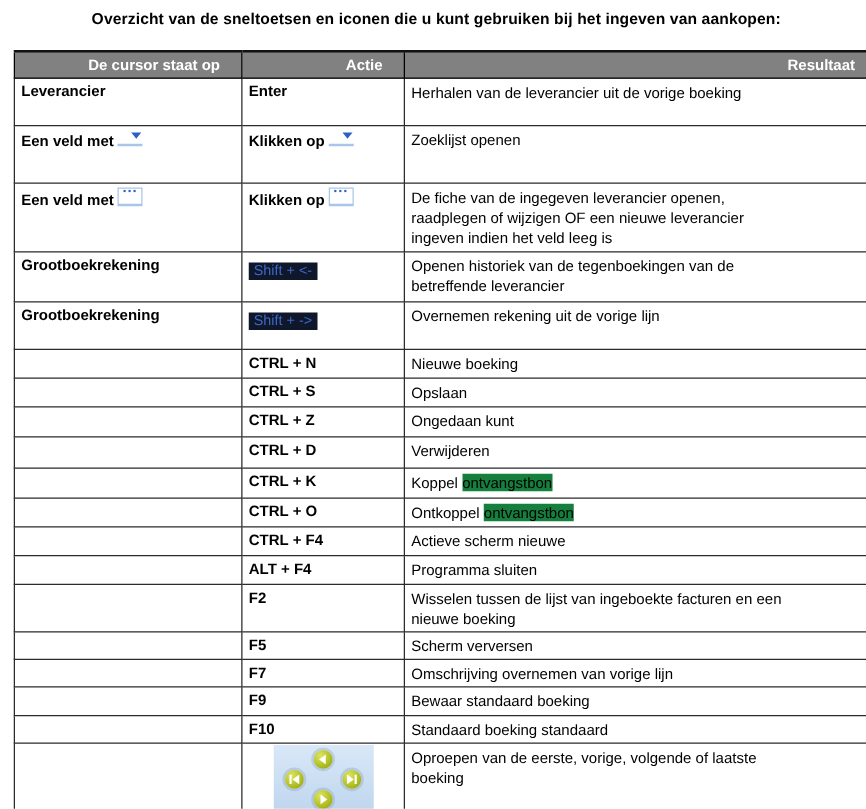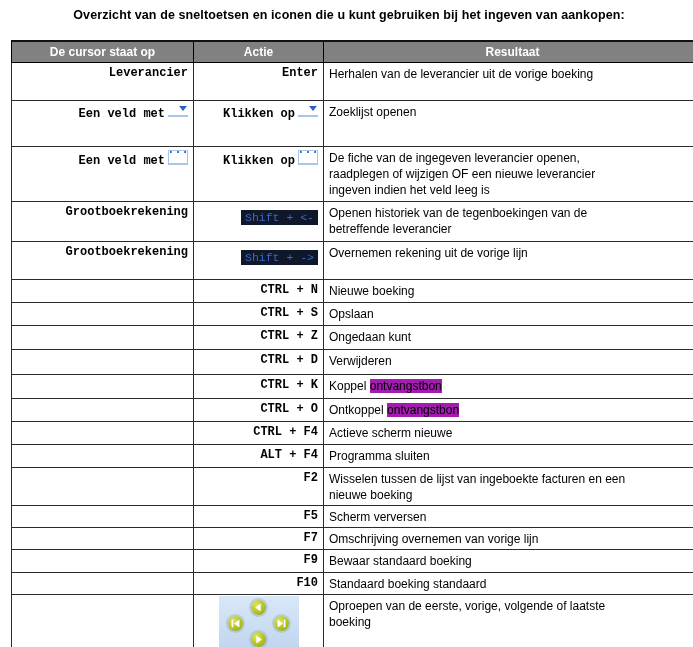--- a/index.html
+++ b/index.html
@@ -10,33 +10,33 @@
   .title{
     margin:8px 0 0 5px;font-size:12.5px;font-weight:bold;letter-spacing:0.1px;text-align:center;
   }
   table.shortcuts{
     border-collapse:collapse;table-layout:fixed;width:690px;
     margin:18px 0 0 11px;font-size:12px;
   }
   table.shortcuts th{
     background:#818181;color:#ffffff;font-weight:bold;font-size:12px;
     border:1px solid #000;border-top:2px solid #111;height:20px;
-    text-align:center;vertical-align:middle;padding:0 17px;
+    text-align:right;vertical-align:middle;padding:0 17px;
   }
   table.shortcuts td{
     border:1px solid #2b2b2b;vertical-align:top;padding:3px 5px 2px 5px;
   }
-  td.c1,td.c2{text-align:right;font-weight:bold;font-family:Liberation Mono, monospace;}
+  td.c1,td.c2{text-align:left;font-weight:bold;}
   td.c3{text-align:left;white-space:pre-wrap;line-height:1.35;padding-left:7px;}
   td.c2.navcell{padding:1px 0 1px 0;vertical-align:top;}
   .shift-key{
     display:inline-block;font-weight:normal;font-size:11.5px;
     color:#3e68c8;background:#0f172a;padding:1px 4px;margin-top:5px;
   }
-  .hl{background:#a21caf;}
+  .hl{background:#15803d;}
   
   .dd-icon{
     display:inline-block;position:relative;width:20px;height:11px;
     border-bottom:2px solid #a9c6ea;margin-left:3px;vertical-align:baseline;
   }
   .dd-icon::after{
     content:"";position:absolute;right:1px;top:2px;
     border-left:4px solid transparent;border-right:4px solid transparent;
     border-top:5px solid #2f5fc4;
   }

